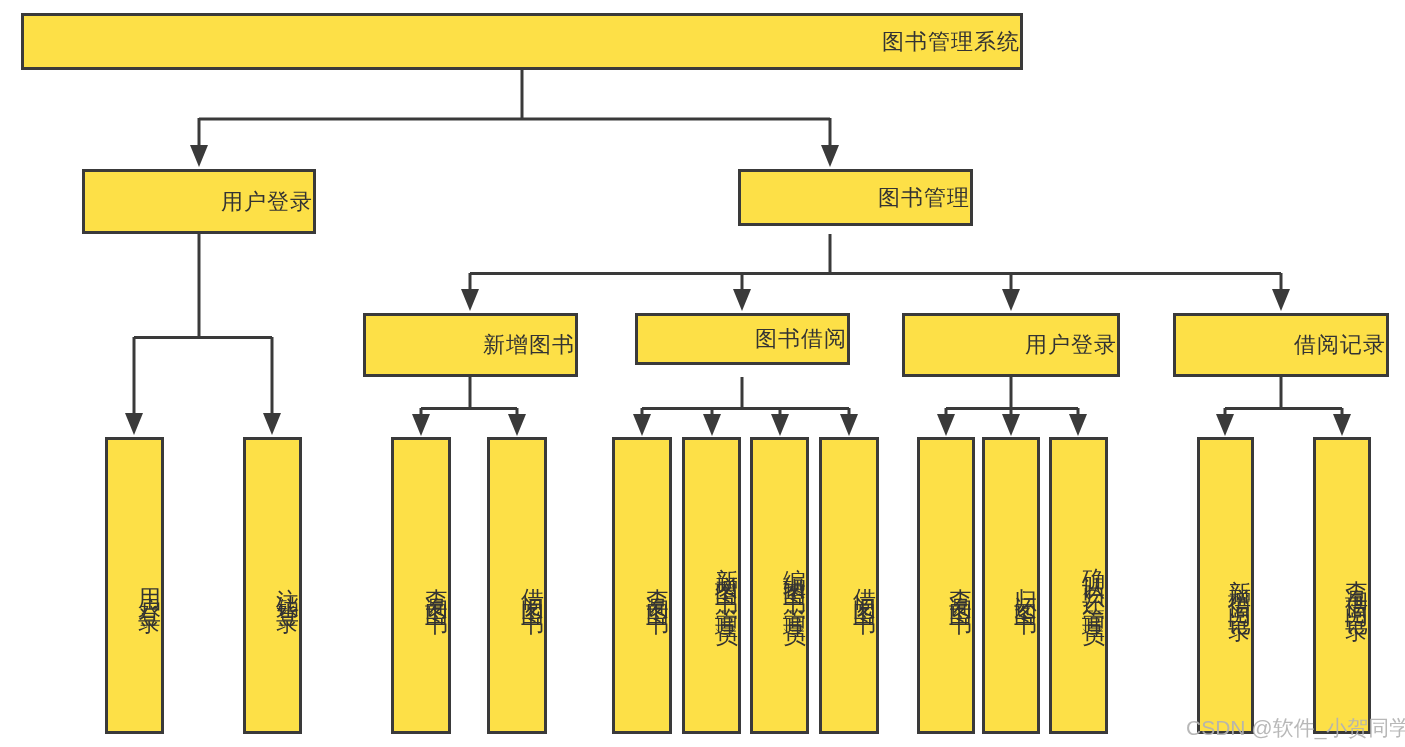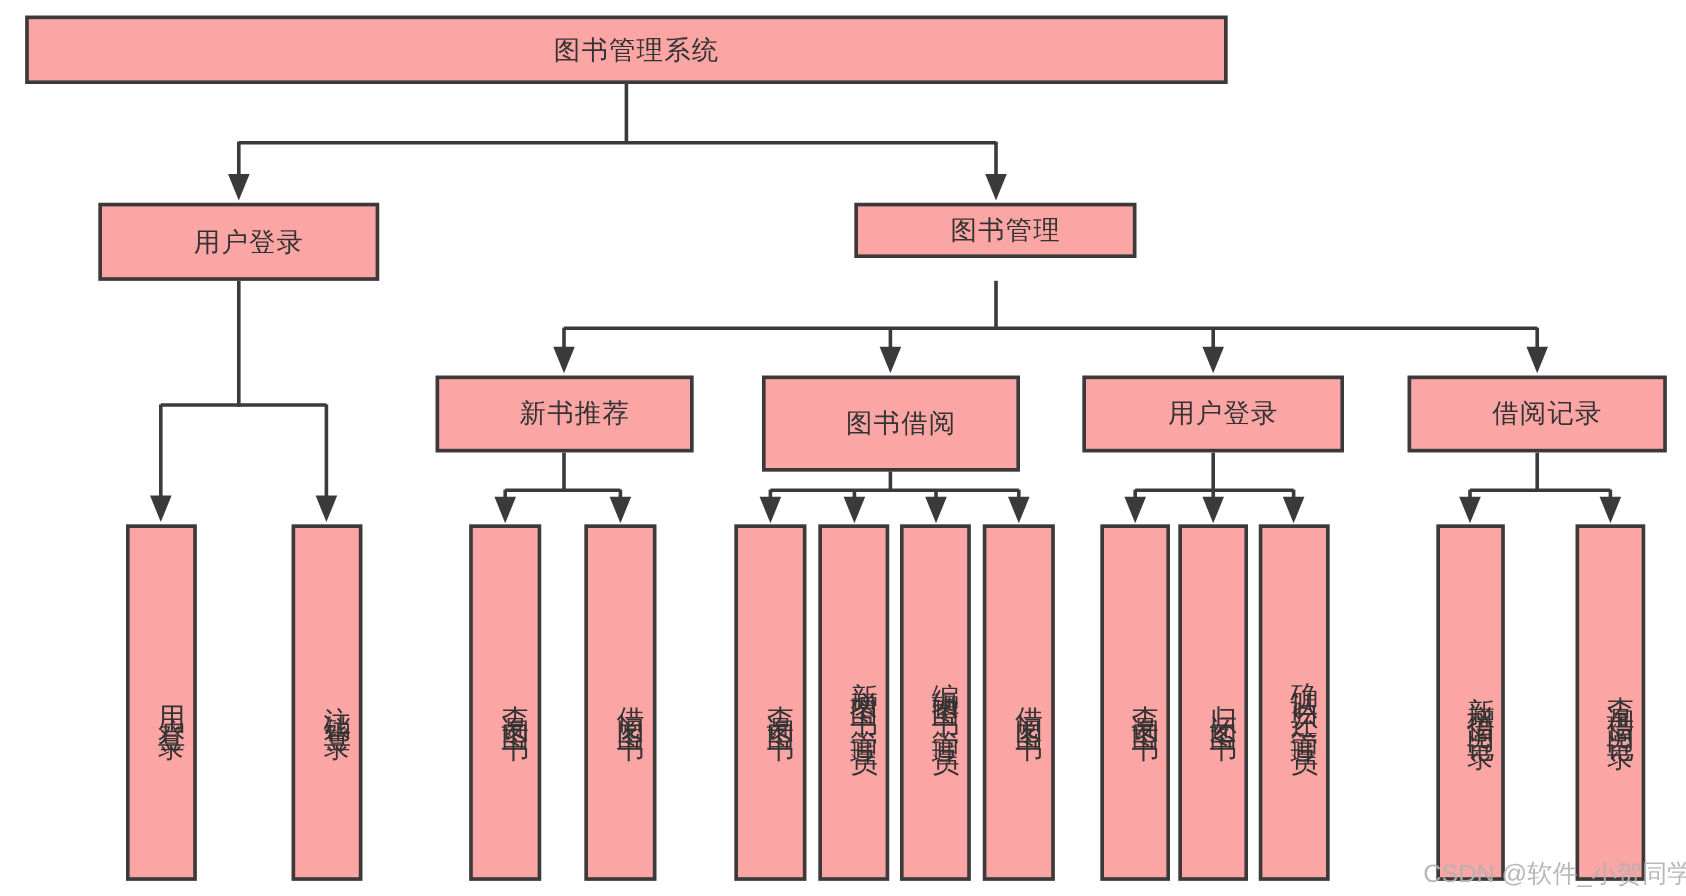--- a/index.html
+++ b/index.html
@@ -16,24 +16,24 @@
     font-family:"Liberation Sans",sans-serif;
     overflow:hidden;
   }
   .connectors{
     position:absolute;left:0;top:0;width:1405px;height:747px;
   }
   .node{
     position:absolute;
     box-sizing:border-box;
     border:3px solid var(--line);
-    background:#fca5a5;
+    background:#fde047;
     display:flex;
     align-items:center;
-    justify-content:center;
+    justify-content:flex-end;
     color:var(--text);
     font-size:22px;
     letter-spacing:1px;
     padding-left:17px;
   }
   .leaf .vtext{
     writing-mode:vertical-rl;
     text-orientation:mixed;
     font-size:23px;
     letter-spacing:8px;
@@ -121,28 +121,28 @@
     </g>
   </svg>
 
   <div class="node" style="left:21px;top:13px;width:1002px;height:57px;">
     <span>图书管理系统</span>
   </div>
 
   <div class="node" style="left:82px;top:169px;width:234px;height:65px;">
     <span>用户登录</span>
   </div>
-  <div class="node" style="left:712px;top:169px;width:235px;height:46px;">
+  <div class="node" style="left:738px;top:169px;width:235px;height:57px;">
     <span>图书管理</span>
   </div>
 
   <div class="node" style="left:363px;top:313px;width:215px;height:64px;">
-    <span>新书推荐</span>
+    <span>新增图书</span>
   </div>
-  <div class="node" style="left:635px;top:313px;width:215px;height:80px;">
+  <div class="node" style="left:635px;top:313px;width:215px;height:52px;">
     <span>图书借阅</span>
   </div>
   <div class="node" style="left:902px;top:313px;width:218px;height:64px;">
     <span>用户登录</span>
   </div>
   <div class="node" style="left:1173px;top:313px;width:216px;height:64px;">
     <span>借阅记录</span>
   </div>
 
   <div class="node leaf" style="left:105px;top:437px;width:59px;height:297px;">

